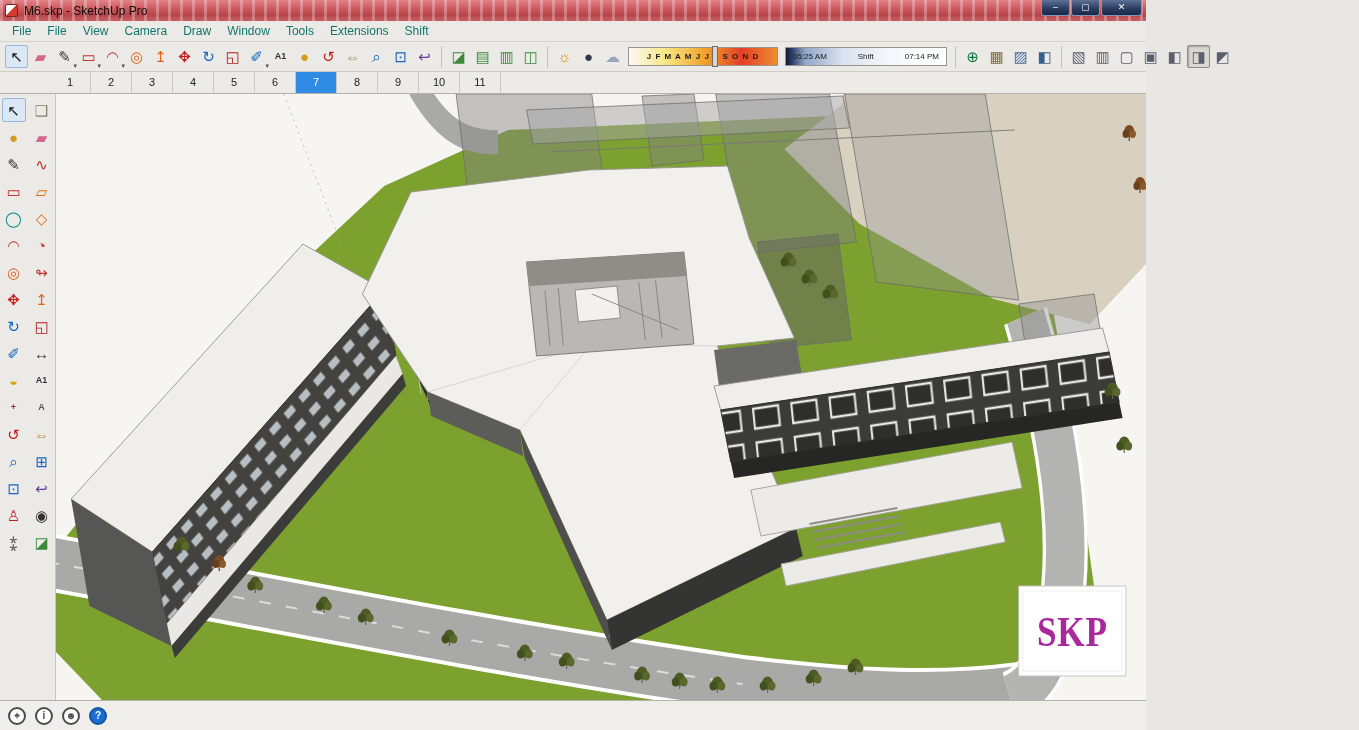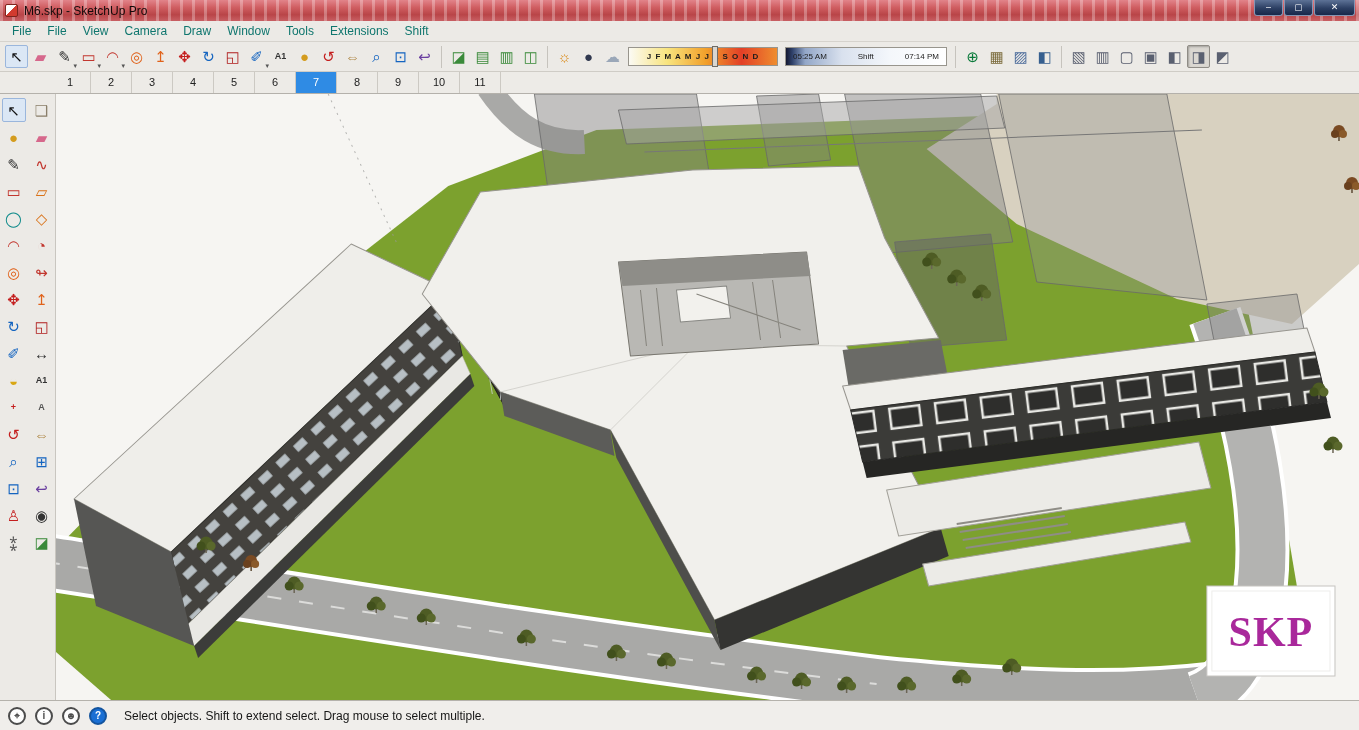--- a/index.html
+++ b/index.html
@@ -1,17 +1,17 @@
 <!DOCTYPE html>
 <html><head>
 <meta charset="utf-8">
 <style>
   * { box-sizing: border-box; margin: 0; padding: 0; }
   html,body { width:1359px; height:730px; overflow:hidden; font-family:"Liberation Sans",sans-serif; background:#e9e7e3; }
-  .app { width:1359px; height:730px; display:flex; flex-direction:column; }
+  .app { width:1146px; height:730px; display:flex; flex-direction:column; }
 
   
   .titlebar { height:21px; display:flex; align-items:center; padding:0 0 0 5px; position:relative;
     background:linear-gradient(180deg,#e2848a 0%,#d05e62 35%,#b94548 70%,#c85f63 100%); }
   .titlebar::before { content:""; position:absolute; inset:0; pointer-events:none;
     background:repeating-linear-gradient(90deg,rgba(255,255,255,.28) 0 3px,rgba(255,255,255,0) 3px 12px); }
   .app-icon { width:13px; height:13px; border-radius:2px; margin-right:6px; z-index:1;
     background:linear-gradient(135deg,#ffffff 0 46%,#d23b2f 46%); border:1px solid #7e241d; }
   .title-text { font-size:12px; color:#140a0a; z-index:1; }
   .win-controls { margin-left:auto; display:flex; gap:1px; align-self:flex-start; z-index:2; padding-right:4px; }
@@ -330,16 +330,15 @@
   </div>
 
   <div class="statusbar">
     <span style="display:flex;gap:9px">
 
     <span class="sicon">⌖</span>
         <span class="sicon">i</span>
         <span class="sicon">☻</span>
         <span class="sicon help">?</span>
       </span>
-    <span class="status-hint">Select objects. Shift to extend select. Drag mouse to select multiple.</span>
   </div>
 
 </div>
 
 </body></html>

